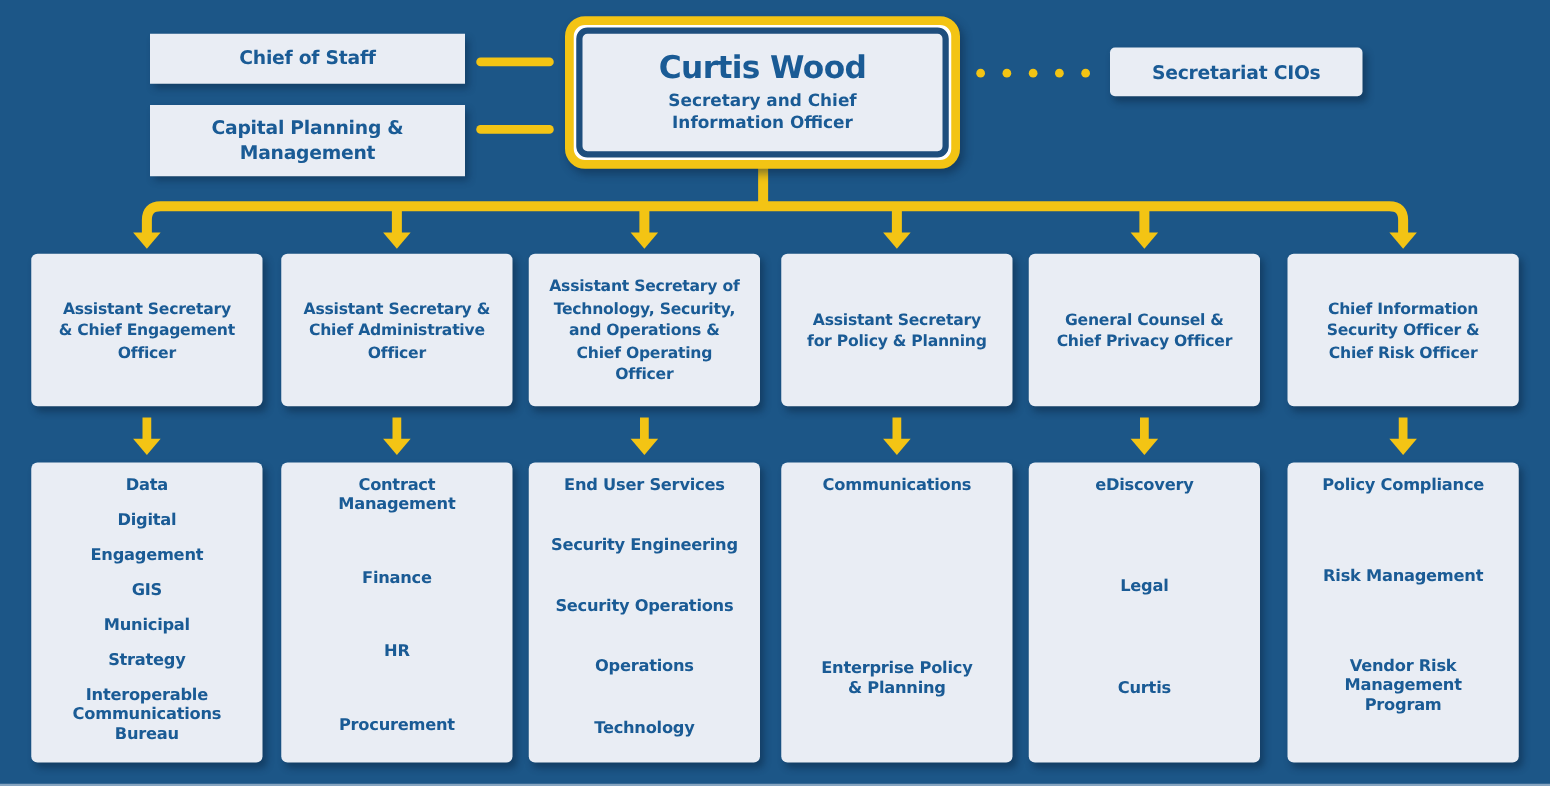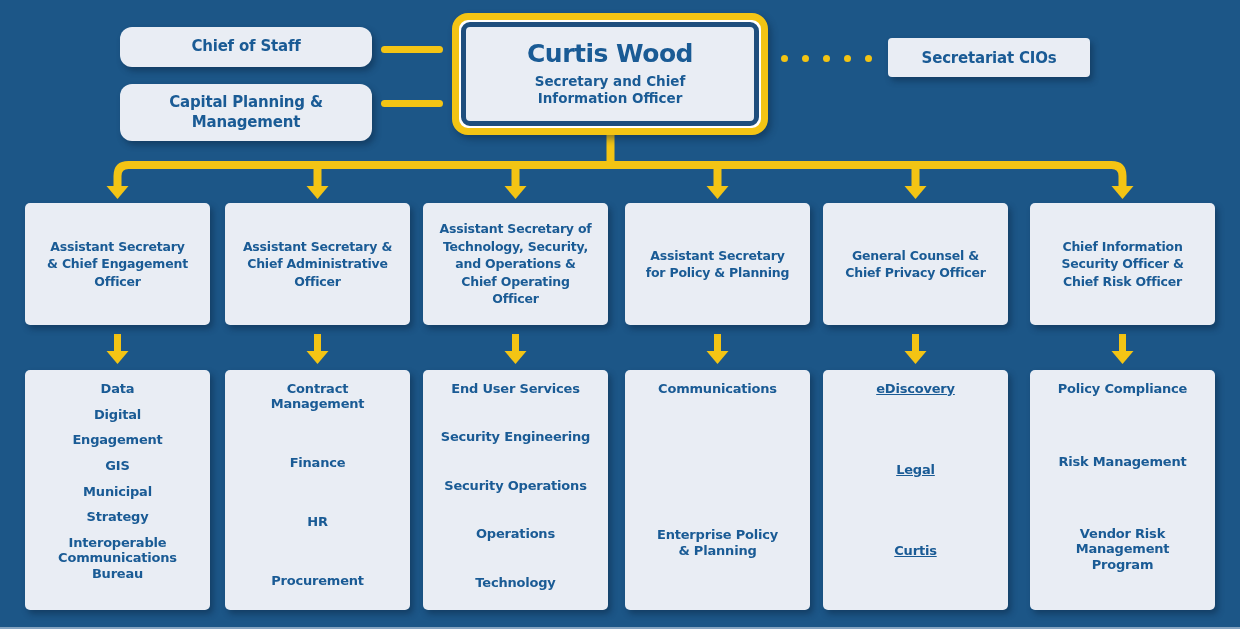--- a/index.html
+++ b/index.html
@@ -12,21 +12,21 @@
   #stage{position:absolute;inset:0;width:1240px;height:629px;}
   svg.connectors{position:absolute;left:0;top:0;z-index:0;}
   .box{
     position:absolute;z-index:1;box-sizing:border-box;
     background:#e9edf4;border-radius:5px;
     box-shadow:3px 4px 6px rgba(8,34,60,.45);
     color:#1a5b95;font-weight:bold;text-align:center;
     display:flex;align-items:center;justify-content:center;
     white-space:pre-line;letter-spacing:-0.2px;
   }
-  .top-sm{width:252px;left:120px;font-size:15px;line-height:1.32;border-radius:12px;}
+  .top-sm{width:252px;left:120px;font-size:15px;line-height:1.32;border-radius:0;}
   #chief{top:27px;height:40px;}
   #capital{top:84px;height:57px;}
   #secretariat{left:888px;top:38px;width:202px;height:39px;font-size:15px;border-radius:4px;}
   
   #leader-outer{
     position:absolute;z-index:1;box-sizing:border-box;
     left:452px;top:13px;width:316px;height:122px;
     border:7px solid #f3c414;border-radius:16px;background:#ffffff;
     box-shadow:3px 4px 7px rgba(8,34,60,.45);
   }
@@ -41,22 +41,22 @@
   .dash{position:absolute;z-index:1;left:381px;width:62px;height:7px;border-radius:3.5px;background:#f3c414;}
   #dash1{top:46px;} #dash2{top:100px;}
   .dot{position:absolute;z-index:1;top:55px;width:7px;height:7px;border-radius:50%;background:#f3c414;}
   
   .r2{top:203px;height:122px;width:185px;font-size:12.5px;line-height:1.4;padding:4px 5px;}
   
   .r3{top:370px;height:240px;width:185px;flex-direction:column;justify-content:space-between;
       font-size:13px;line-height:1.18;padding:11px 4px 18px;}
   .col0{left:25px;} .col1{left:225px;} .col2{left:423px;}
   .col3{left:625px;} .col4{left:823px;} .col5{left:1030px;}
-  .pb0{padding-bottom:29px;} .pb1{padding-bottom:22px;} .pb2{padding-bottom:20px;}
-  .pb3{padding-bottom:52px;} .pb4{padding-bottom:52px;text-decoration:underline;} .pb5{padding-bottom:38px;}
+  .pb0{padding-bottom:15px;} .pb1{padding-bottom:22px;} .pb2{padding-bottom:20px;}
+  .pb3{padding-bottom:52px;} .pb4{padding-bottom:52px;} .pb5{padding-bottom:38px;}
   .unit{white-space:pre-line;}
   #bottom-edge{position:absolute;left:0;bottom:0;width:1240px;height:2px;
       background:rgba(222,230,239,.55);z-index:2;}
 </style>
 </head>
 <body>
 
 <div id="stage">
 
   <svg class="connectors" width="1240" height="629" viewBox="0 0 1240 629" aria-hidden="true">

